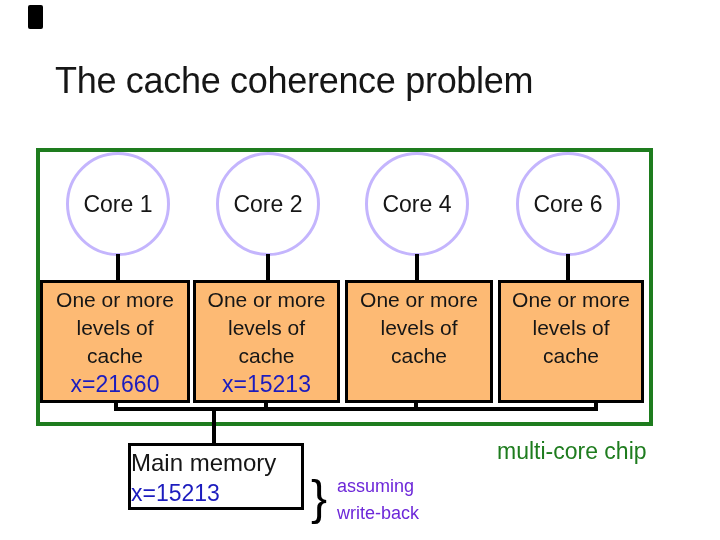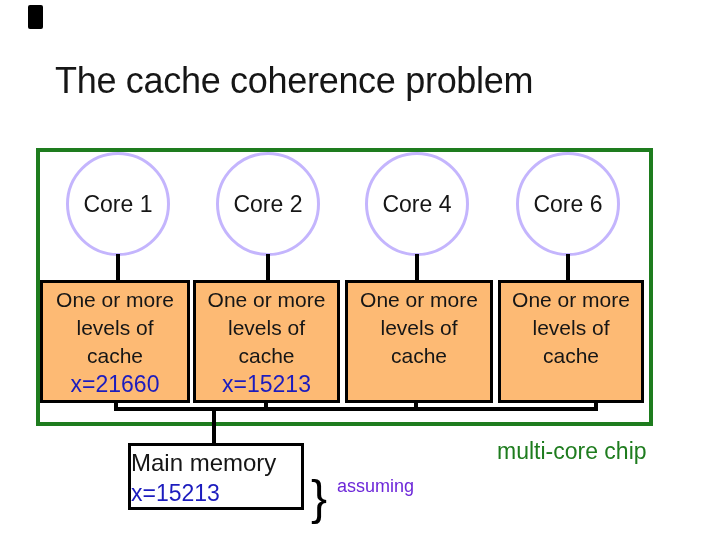--- a/index.html
+++ b/index.html
@@ -105,15 +105,16 @@
   <div class="abs" id="memory-box">
     <div>Main memory</div>
     <div id="memory-value">x=15213</div>
   </div>
 
   <div class="abs" id="chip-label">multi-core chip</div>
 
   <div class="abs" id="note-brace">}</div>
   <div class="abs" id="note-text">
     <div>assuming</div>
+    <div>write-back</div>
   </div>
 
 </div>
 
 </body></html>

